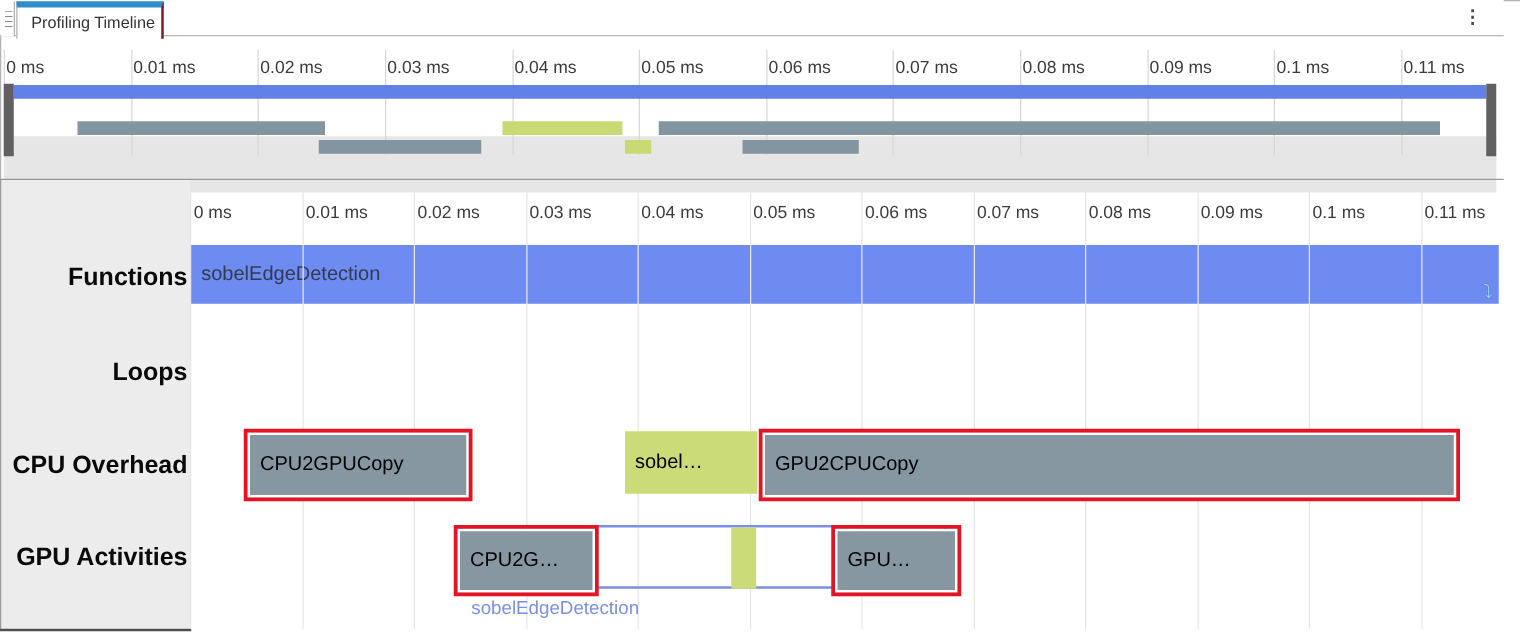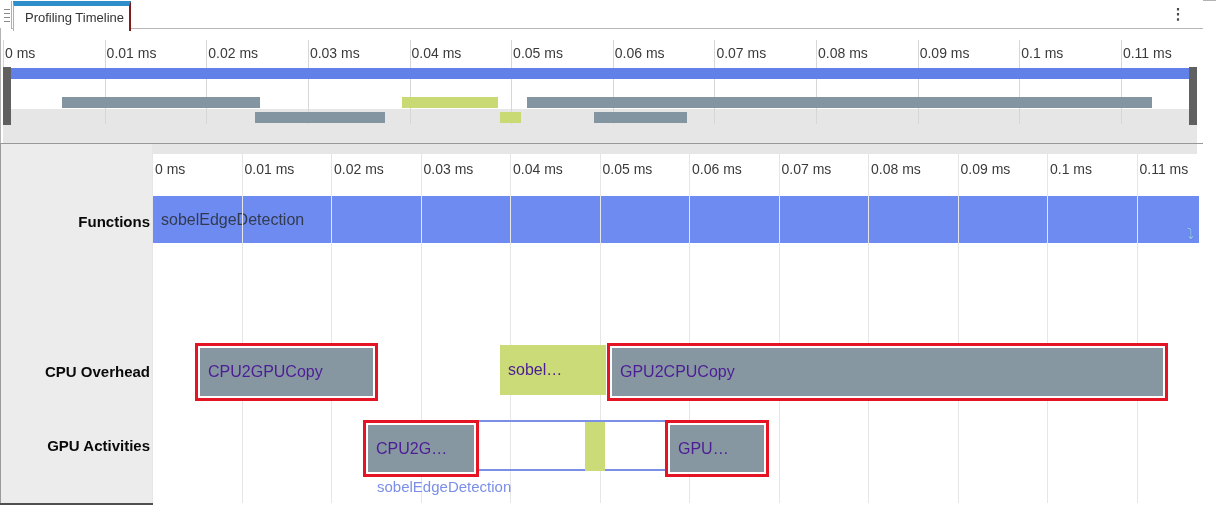--- a/index.html
+++ b/index.html
@@ -27,27 +27,27 @@
   #ov-band { left:3px; top:79px; width:1194px; height:45px; background:#e6e6e6; }
   .ov-handle { top:67px; width:8px; height:58px; background:#606060; cursor:ew-resize; }
   .ov-bar { height:11px; }
   .fill-gray { background:#8295a0; }
   .fill-yellow { background:#c9da75; }
 
   
   #main-panel-top { left:0; top:143px; width:1203px; height:1px; background:#989898; }
   #sidebar { left:0; top:144px; width:152px; height:359px; background:#ececec; border-left:1px solid #9a9a9a; }
   #sidebar-bottom { left:0; top:503px; width:153px; height:2px; background:#4f4f4f; }
-  .row-label { left:0; width:150px; text-align:right; font-size:15px; font-weight:bold; color:#0a0a0a;
+  .row-label { left:0; width:150px; text-align:right; font-size:20px; font-weight:bold; color:#0a0a0a;
       line-height:20px; white-space:nowrap; }
   .main-grid { top:146px; height:357px; width:1px; background:#e6e6e6; }
   .main-ruler-label { top:161px; font-size:14px; color:#3a3a3a; white-space:nowrap; }
 
   
-  .tl-bar { display:flex; align-items:center; overflow:hidden; font-size:16px; color:#4c1d95;
+  .tl-bar { display:flex; align-items:center; overflow:hidden; font-size:16px; color:#000000;
       padding-left:8px; white-space:nowrap; cursor:pointer; }
   .tl-gray { background:#8797a2; }
   .tl-yellow { background:#cadb78; }
   .tl-selected { border:2px solid #ffffff; outline:3px solid #e51424; }
   #functions-bar { left:152px; top:196px; width:1047px; height:47px; background:#6e8bf2;
       display:flex; align-items:center; padding-left:9px; font-size:16px; color:#323a50; cursor:pointer; }
   #functions-continue-icon { right:5px; bottom:1px; font-size:15px; color:#9bd2f2;
       text-shadow:0 0 1px #2b55b4; }
   #gpu-span-rect { border:2px solid #7b8fe8; background:transparent; cursor:pointer; }
   #gpu-span-label { font-size:15px; color:#7b8fe8; white-space:nowrap; }
@@ -73,20 +73,21 @@
     <div class="abs" id="tab-menu">⋮</div>
   </div>
 
   <div class="abs" id="overview" style="left:0;top:30px;width:1203px;height:95px;">
     <div class="abs" id="ov-band" style="left: 3px; top: 79px; width: 1194px; height: 45px; background: rgb(230, 230, 230);"></div>
   </div>
 
   <div class="abs" id="main-panel-top"></div>
   <div class="abs" id="sidebar"></div>
   <div class="abs row-label" style="top:212px">Functions</div>
+  <div class="abs row-label" style="top:288px">Loops</div>
   <div class="abs row-label" style="top:436px">GPU Activities</div>
   <div class="abs row-label" style="top:362px">CPU Overhead</div>
   <div class="abs" id="sidebar-bottom"></div>
 
   <div class="abs" id="main-canvas" style="left:0;top:144px;width:1203px;height:360px;"></div>
 
   <div class="abs" id="functions-bar">
     <span>sobelEdgeDetection</span>
     <span class="abs" id="functions-continue-icon">⤵</span>
   </div>

